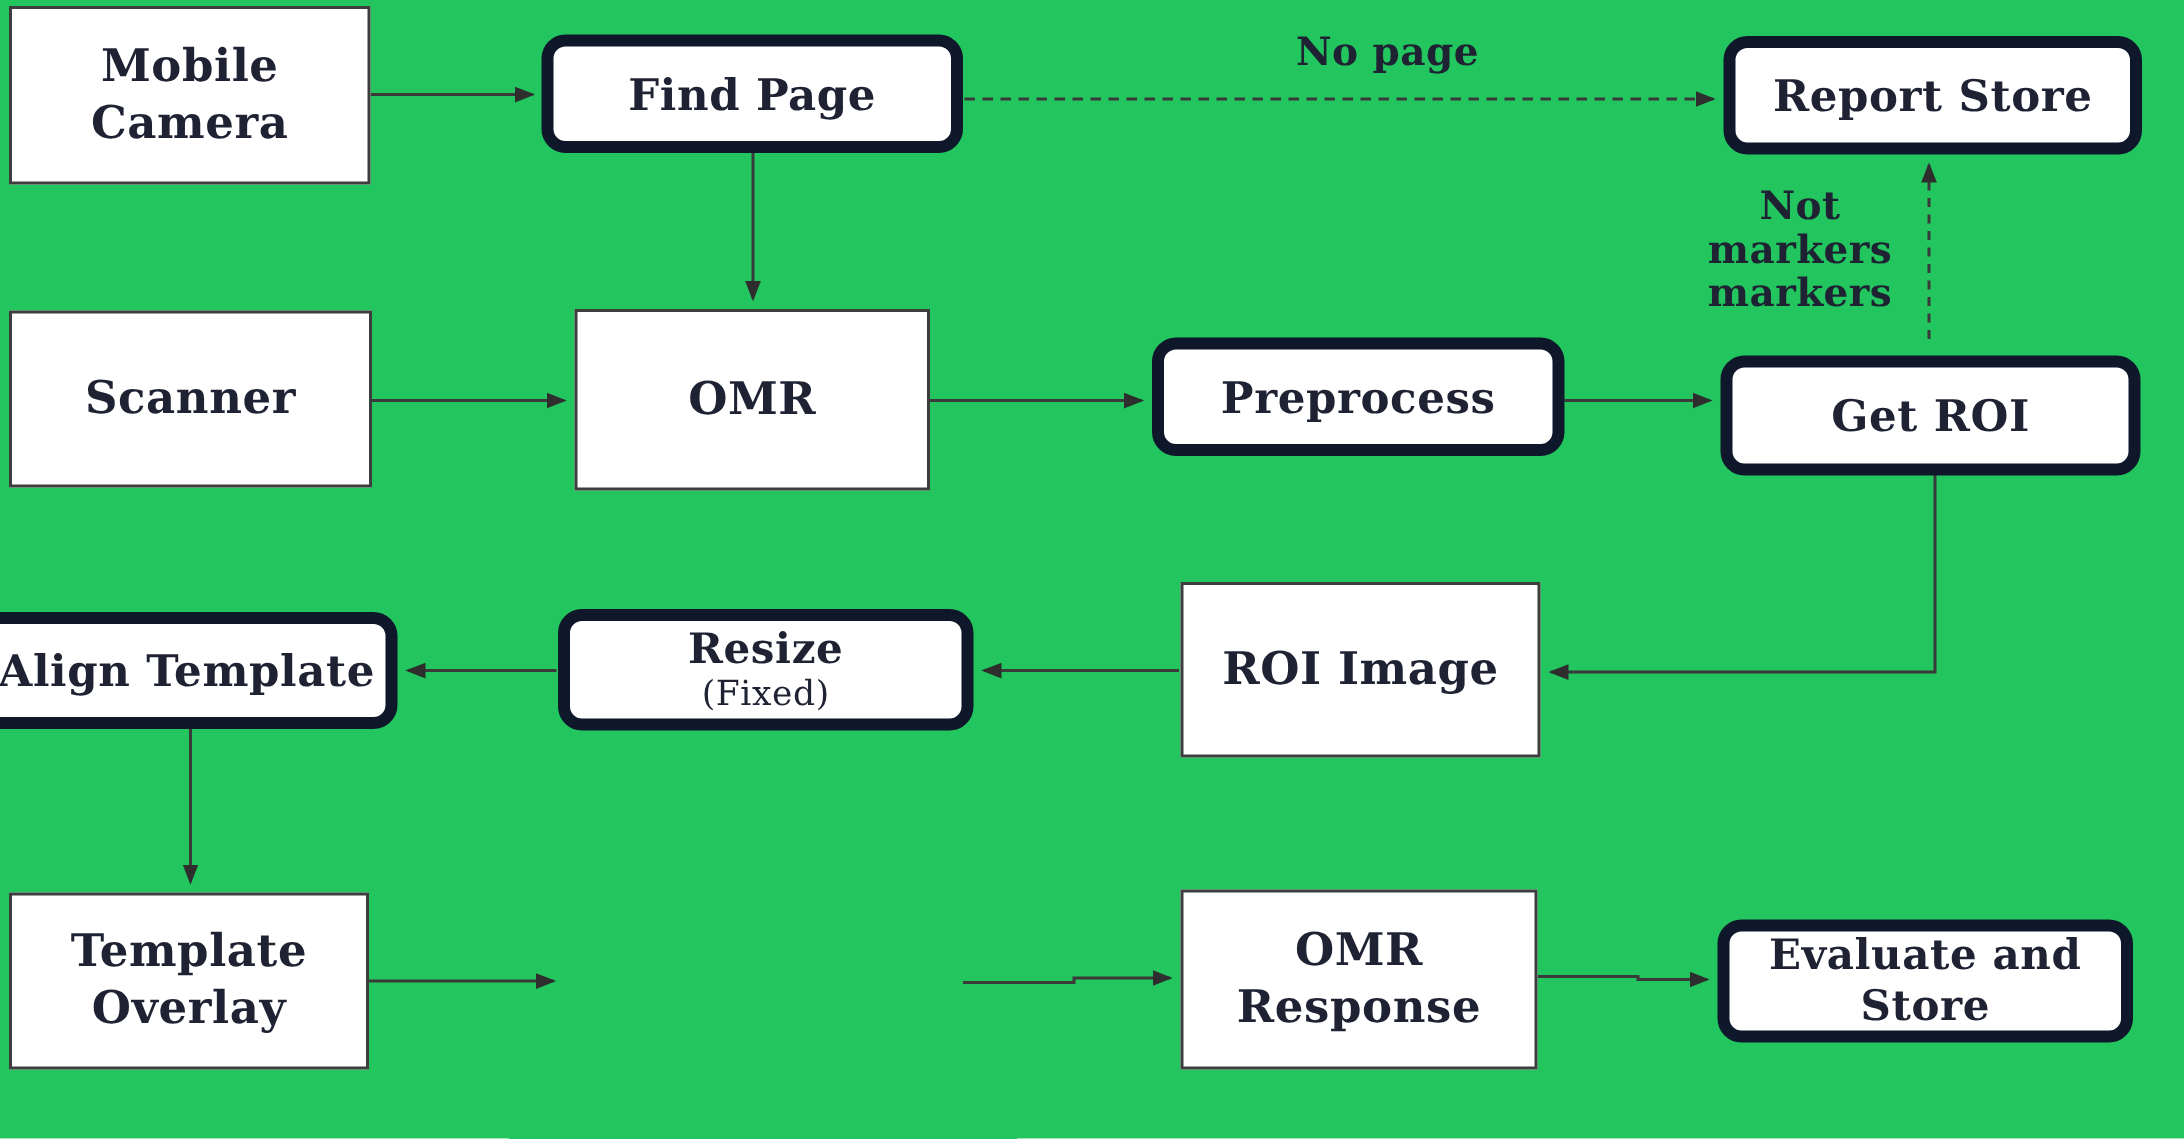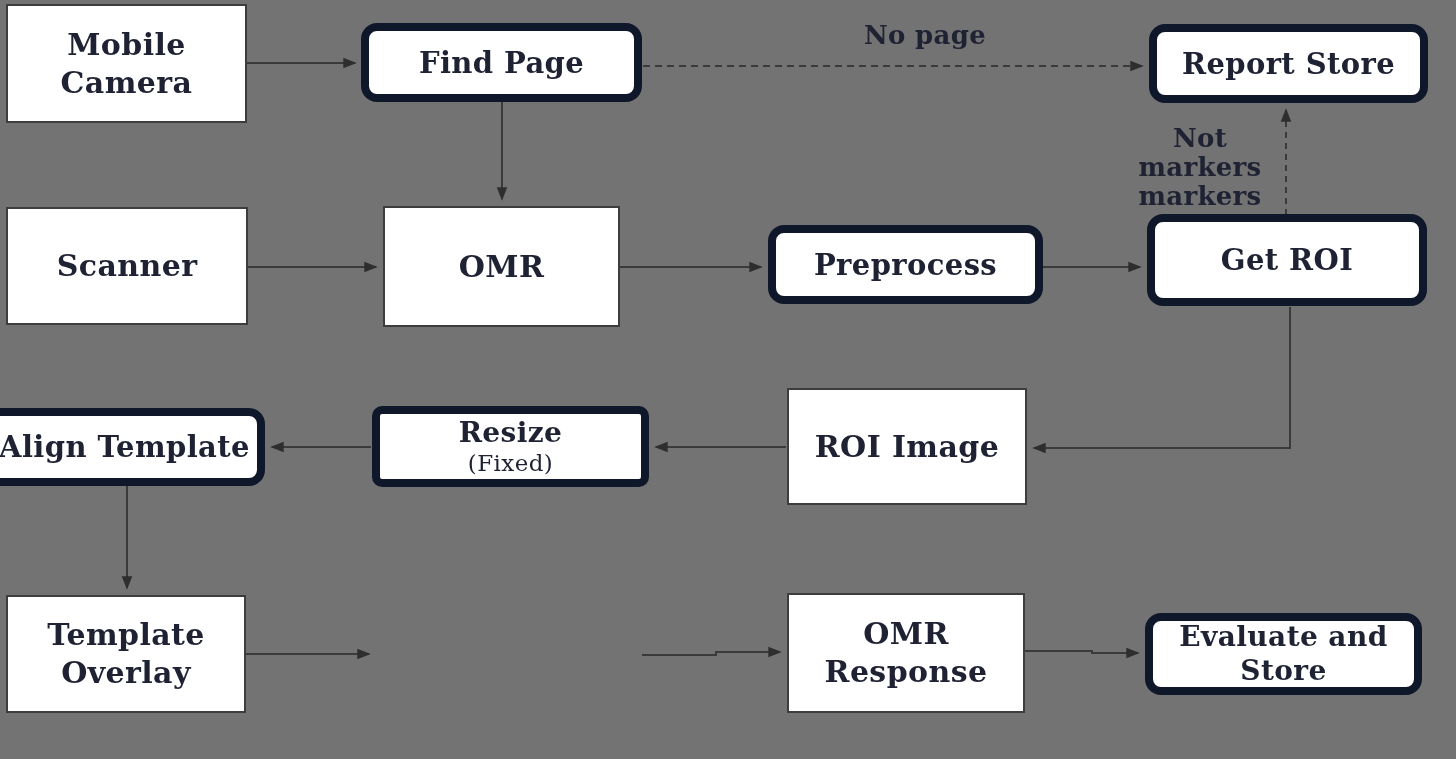--- a/index.html
+++ b/index.html
@@ -1,43 +1,43 @@
 <!DOCTYPE html>
 <html><head>
 <meta charset="utf-8">
 <style>
   html, body { margin:0; padding:0; background:#ffffff; }
   #canvas {
-    position:relative; width:1456px; height:759px; background:#737373;
+    position:relative; width:1456px; height:759px; background:#22c55e;
     overflow:hidden; font-family:"DejaVu Serif", serif;
   }
   svg.wires { position:absolute; left:0; top:0; pointer-events:none; }
 
   .node {
     position:absolute; background:#ffffff; color:#1e2233;
     display:flex; flex-direction:column; align-items:center; justify-content:center;
     text-align:center; font-weight:600; letter-spacing:0.4px; box-sizing:border-box;
   }
   .sharp { border:2px solid #3d3d3d; }
   .round { border:8px solid #0f172a; border-radius:16px; }
   .f30 { font-size:30px; line-height:38px; }
   .f29 { font-size:29px; line-height:36px; }
   .f28 { font-size:28px; line-height:34px; }
-  .tight { line-height:33px;border-radius:10px; }
+  .tight { line-height:33px; }
   .sub { font-size:23px; line-height:28px; font-weight:500; }
   .line { display:block; }
 
   
   .n-mobile-camera       { left:6px;    top:4px;   width:241px; height:119px; }
   .n-find-page           { left:361px;  top:23px;  width:281px; height:79px;  }
   .n-report-error        { left:1149px; top:24px;  width:279px; height:79px;  }
   .n-scanner             { left:6px;    top:207px; width:242px; height:118px; }
   .n-front-facing-omr    { left:383px;  top:206px; width:237px; height:121px; }
   .n-preprocess          { left:768px;  top:225px; width:275px; height:79px;  }
-  .n-get-roi             { left:1147px; top:214px; width:280px; height:92px;text-align:right;  }
+  .n-get-roi             { left:1147px; top:237px; width:280px; height:80px;text-align:right;  }
   .n-roi-image           { left:787px;  top:388px; width:240px; height:117px; }
   .n-resize              { left:372px;  top:406px; width:277px; height:81px;  }
   .n-align-template      { left:-16px;  top:408px; width:281px; height:78px;  }
   .n-template-overlay    { left:6px;    top:595px; width:240px; height:118px; }
   .n-adaptive-threshold  { left:376px;  top:593px; width:266px; height:122px; }
   .n-omr-response        { left:787px;  top:593px; width:238px; height:120px; }
   .n-evaluate-store      { left:1145px; top:613px; width:277px; height:82px;  }
 
   .edge-label {
     position:absolute; color:#1e2233; font-weight:600;

